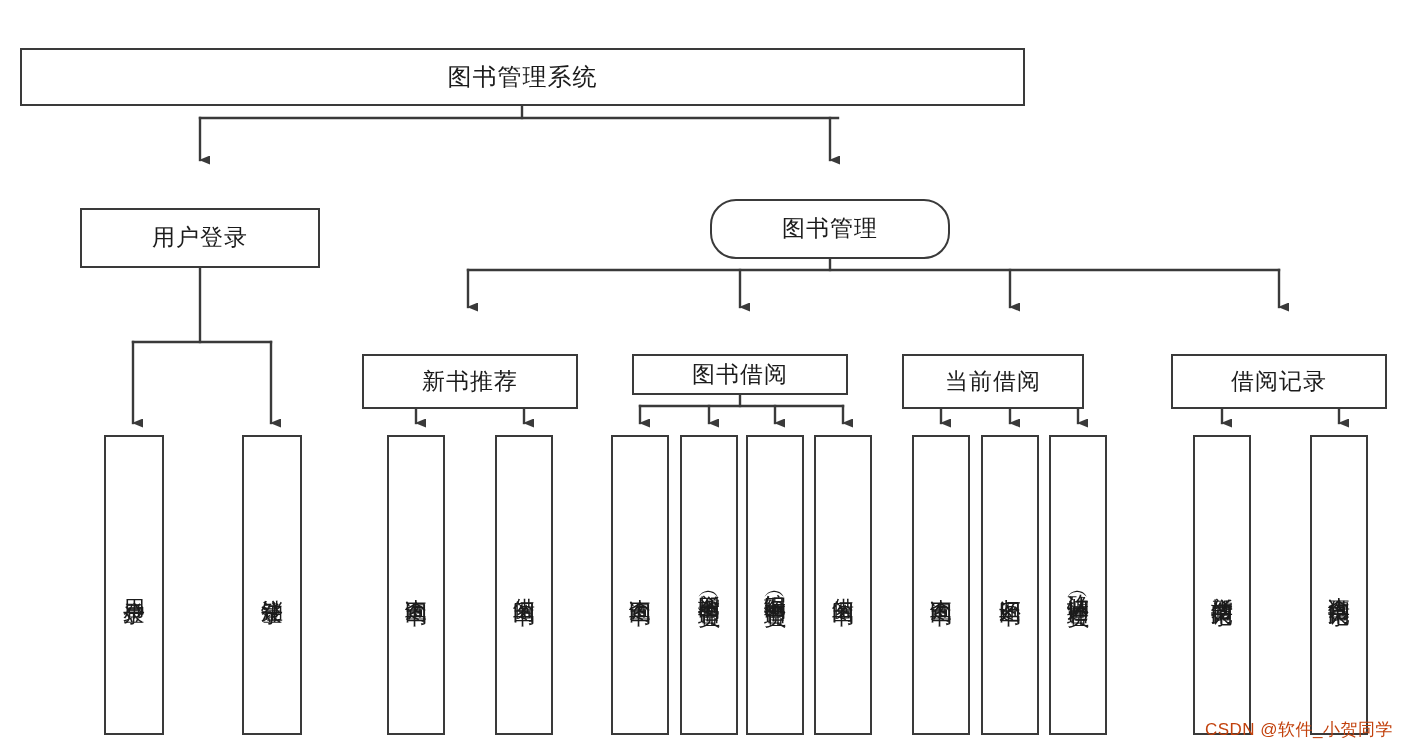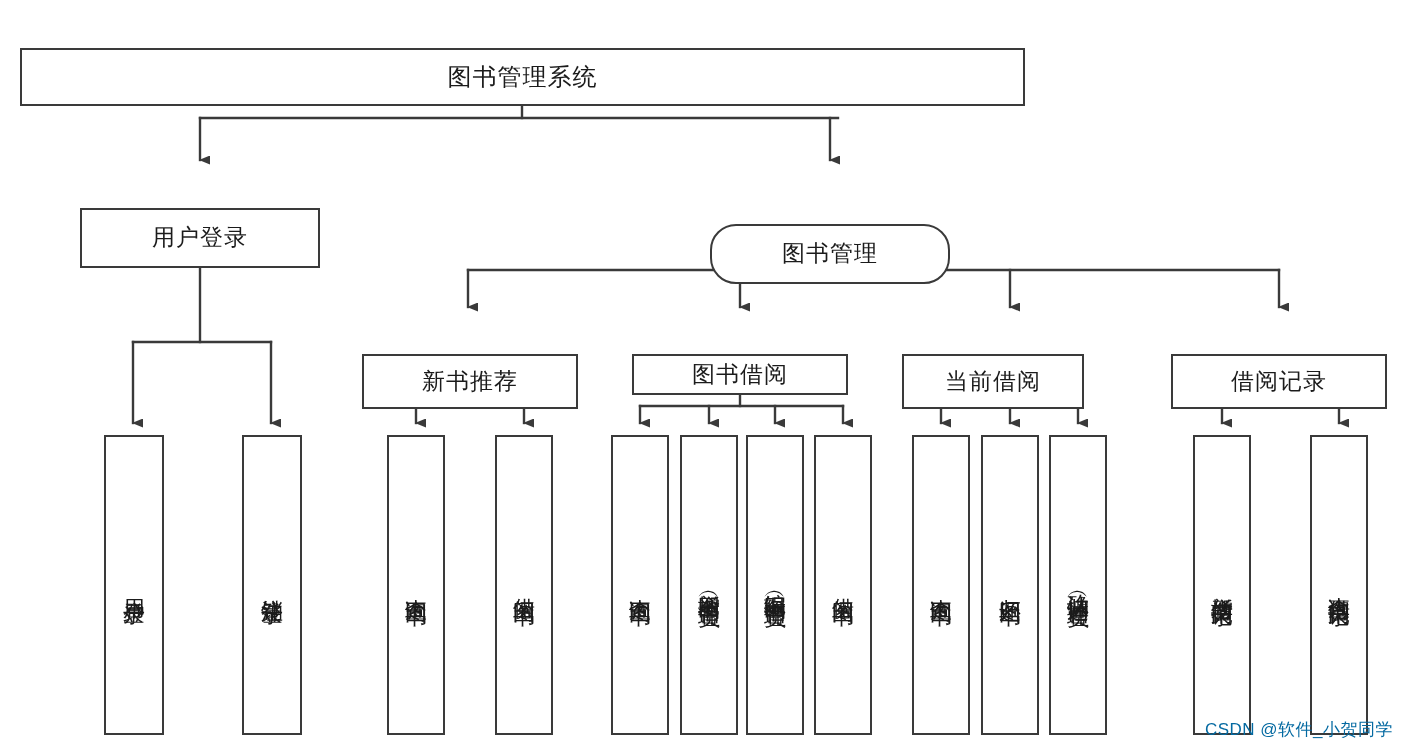--- a/index.html
+++ b/index.html
@@ -53,21 +53,21 @@
   .node.v .txt{
     writing-mode:vertical-rl;
     text-orientation:upright;
     white-space:nowrap;
   }
   .watermark{
     position:absolute;
     right:12px;
     bottom:6px;
     font-size:17px;
-    color:#0369a1;
+    color:#c2410c;
     letter-spacing:0.5px;
     z-index:5;
     user-select:none;
     white-space:nowrap;
   }
 </style>
 </head>
 <body>
 
 <div id="canvas">
@@ -123,21 +123,21 @@
   </svg>
 
   <div class="node h root" style="left:20px; top:12px; width:1005px; height:58px;">
     <span>图书管理系统</span>
   </div>
 
   <div class="node h" style="left:80px; top:172px; width:240px; height:60px;">
     <span>用户登录</span>
   </div>
 
-  <div class="node h" style="left:710px; top:188px; width:240px; height:60px;border-radius:26px;">
+  <div class="node h" style="left:710px; top:163px; width:240px; height:60px;border-radius:26px;">
     <span>图书管理</span>
   </div>
 
   <div class="node h" style="left:362px; top:318px; width:216px; height:55px;">
     <span>新书推荐</span>
   </div>
 
   <div class="node h" style="left:632px; top:318px; width:216px; height:41px;">
     <span>图书借阅</span>
   </div>

